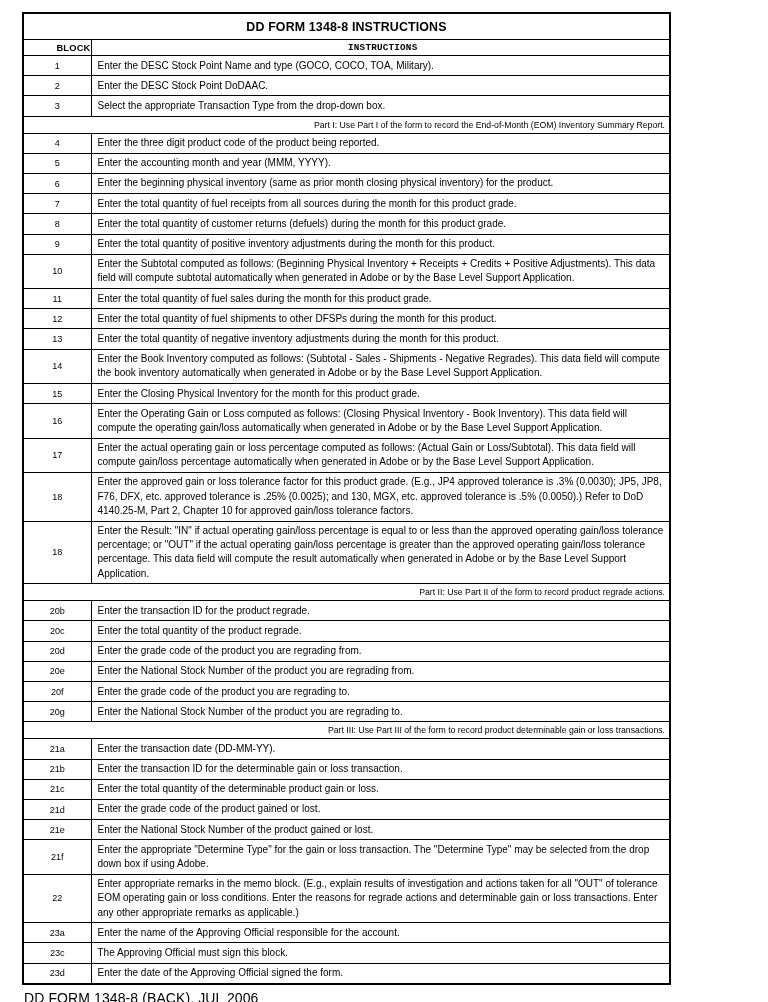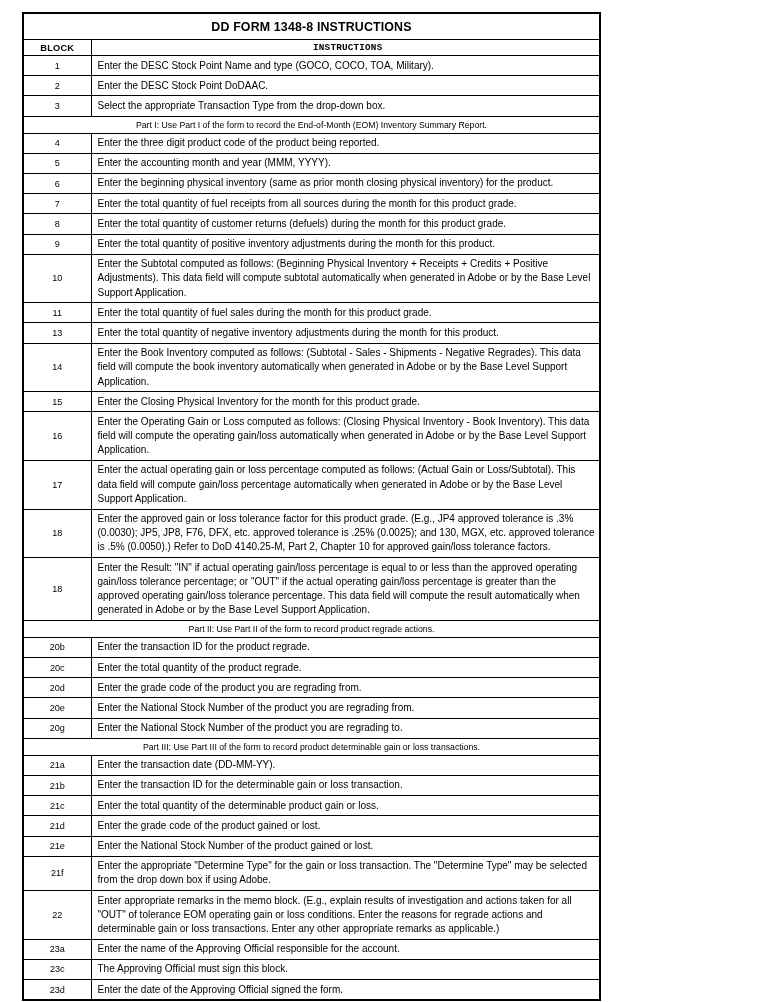--- a/index.html
+++ b/index.html
@@ -16,21 +16,21 @@
     -webkit-font-smoothing: antialiased;
   }
   #page {
     position: relative;
     width: 768px;
     height: 1002px;
     box-sizing: border-box;
     padding: 12px 20px 0 22px;
   }
   table.form-table {
-    width: 579px;
+    width: 649px;
     border-collapse: collapse;
     table-layout: fixed;
     border: 2.2px solid #000;
   }
   table.form-table td {
     border: 1.1px solid #000;
     vertical-align: middle;
     padding: 0;
   }
   
@@ -43,21 +43,21 @@
     border-bottom: 1.6px solid #000 !important;
   }
   
   .colhead-block, .colhead-instr {
     font-weight: bold;
     font-size: 9.3px;
     height: 15px;
     border-bottom: 1.6px solid #000 !important;
   }
   .colhead-block {
-    text-align: center;
+    text-align: right;
     letter-spacing: 0.2px;
   }
   .colhead-instr {
     text-align: center;
     padding-left: 5px !important;
     letter-spacing: 0.2px;
     font-family: Liberation Mono, monospace;
   }
   
   .block-cell {
@@ -68,21 +68,21 @@
   }
   
   .instr-cell {
     text-align: left;
     font-size: 10px;
     line-height: 1.42;
     padding: 2.5px 4px 2.5px 6px !important;
   }
   
   .part-cell {
-    text-align: center;
+    text-align: right;
     font-size: 8.7px;
     padding: 1.5px 4px 1.5px 4px !important;
     height: 13px;
   }
   .footer {
     margin-top: 5px;
     margin-left: 2px;
     font-weight: normal;
     font-size: 14px;
     letter-spacing: 0.1px;
@@ -150,20 +150,24 @@
         </tr>
         <tr>
           <td class="block-cell">10</td>
           <td class="instr-cell">Enter the Subtotal computed as follows:  (Beginning Physical Inventory + Receipts + Credits + Positive Adjustments).  This data field will compute subtotal automatically when generated in Adobe or by the Base Level Support Application.</td>
         </tr>
         <tr>
           <td class="block-cell">11</td>
           <td class="instr-cell">Enter the total quantity of fuel sales during the month for this product grade.</td>
         </tr>
         <tr>
+          <td class="block-cell">12</td>
+          <td class="instr-cell">Enter the total quantity of fuel shipments to other DFSPs during the month for this product.</td>
+        </tr>
+        <tr>
           <td class="block-cell">13</td>
           <td class="instr-cell">Enter the total quantity of negative inventory adjustments during the month for this product.</td>
         </tr>
         <tr>
           <td class="block-cell">14</td>
           <td class="instr-cell">Enter the Book Inventory computed as follows:  (Subtotal - Sales - Shipments - Negative Regrades).  This data field will compute the book inventory automatically when generated in Adobe or by the Base Level Support Application.</td>
         </tr>
         <tr>
           <td class="block-cell">15</td>
           <td class="instr-cell">Enter the Closing Physical Inventory for the month for this product grade.</td>
@@ -197,20 +201,24 @@
         </tr>
         <tr>
           <td class="block-cell">20d</td>
           <td class="instr-cell">Enter the grade code of the product you are regrading from.</td>
         </tr>
         <tr>
           <td class="block-cell">20e</td>
           <td class="instr-cell">Enter the National Stock Number of the product you are regrading from.</td>
         </tr>
         <tr>
+          <td class="block-cell">20f</td>
+          <td class="instr-cell">Enter the grade code of the product you are regrading to.</td>
+        </tr>
+        <tr>
           <td class="block-cell">20g</td>
           <td class="instr-cell">Enter the National Stock Number of the product you are regrading to.</td>
         </tr>
         <tr>
           <td class="part-cell" colspan="2">Part III:  Use Part III of the form to record product determinable gain or loss transactions.</td>
         </tr>
         <tr>
           <td class="block-cell">21a</td>
           <td class="instr-cell">Enter the transaction date (DD-MM-YY).</td>
         </tr>

